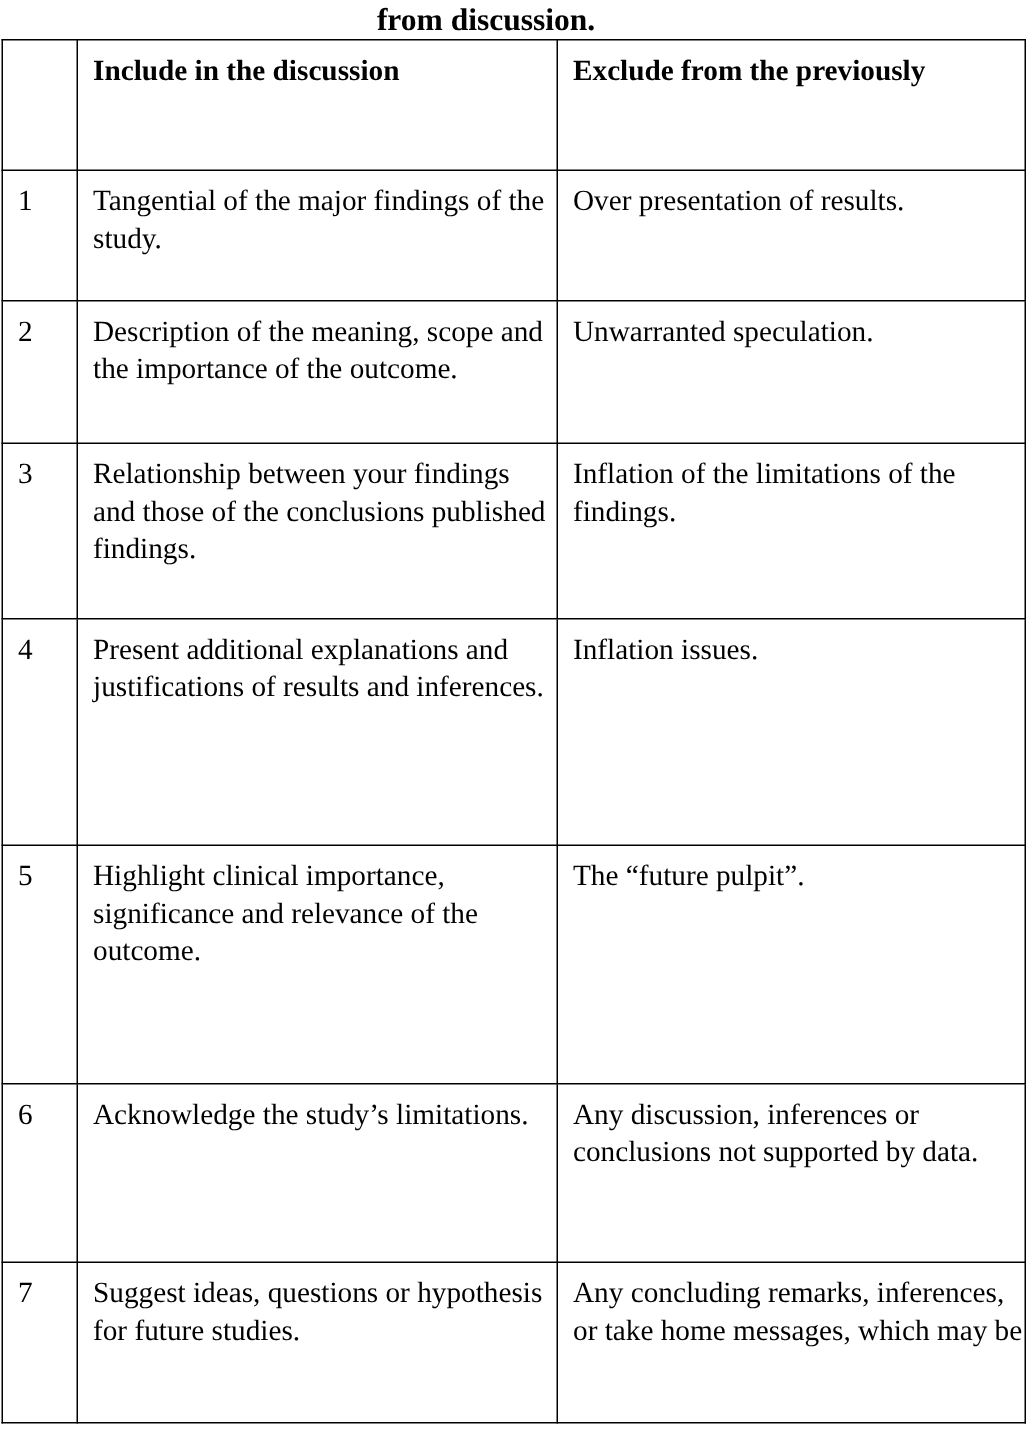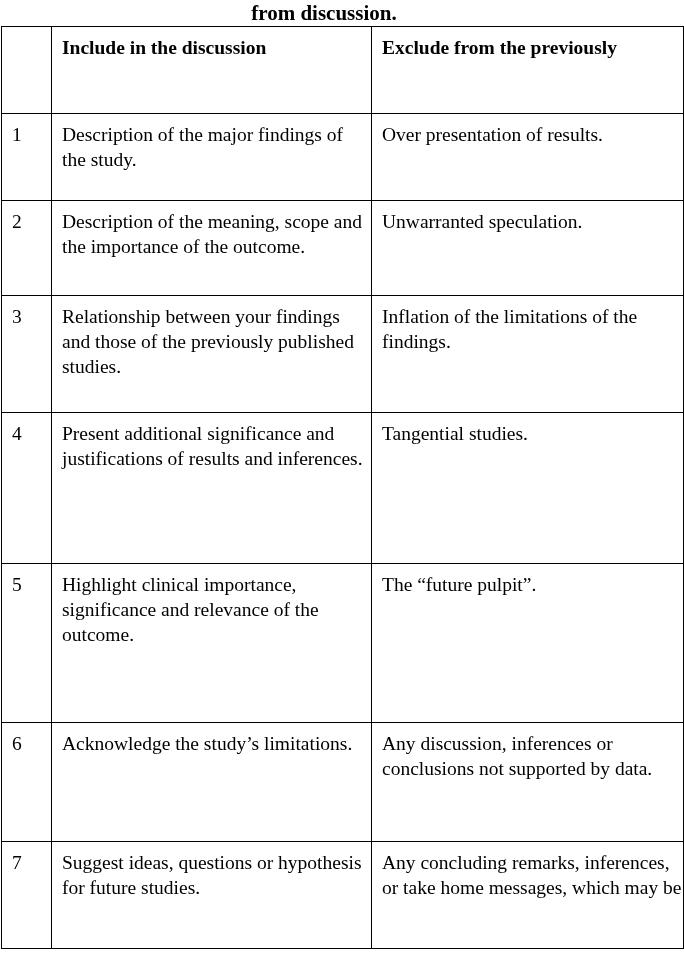--- a/index.html
+++ b/index.html
@@ -84,37 +84,37 @@
     <thead>
       <tr>
         <th class="head"></th>
         <th class="head">Include in the discussion</th>
         <th class="head">Exclude from the previously</th>
       </tr>
     </thead>
     <tbody>
       <tr class="row-1">
         <td class="num">1</td>
-        <td>Description of the major findings of the study.</td>
+        <td>Tangential of the major findings of the study.</td>
         <td>Over presentation of results.</td>
       </tr>
       <tr class="row-2">
         <td class="num">2</td>
         <td>Description of the meaning, scope and the importance of the outcome.</td>
         <td>Unwarranted speculation.</td>
       </tr>
       <tr class="row-3">
         <td class="num">3</td>
-        <td>Relationship between your findings and those of the previously published studies.</td>
+        <td>Relationship between your findings and those of the conclusions published findings.</td>
         <td>Inflation of the limitations of the findings.</td>
       </tr>
       <tr class="row-4">
         <td class="num">4</td>
-        <td>Present additional significance and justifications of results and inferences.</td>
-        <td>Tangential studies.</td>
+        <td>Present additional explanations and justifications of results and inferences.</td>
+        <td>Inflation issues.</td>
       </tr>
       <tr class="row-5">
         <td class="num">5</td>
         <td>Highlight clinical importance, significance and relevance of the outcome.</td>
         <td>The “future pulpit”.</td>
       </tr>
       <tr class="row-6">
         <td class="num">6</td>
         <td>Acknowledge the study’s limitations.</td>
         <td>Any discussion, inferences or conclusions not supported by data.</td>

